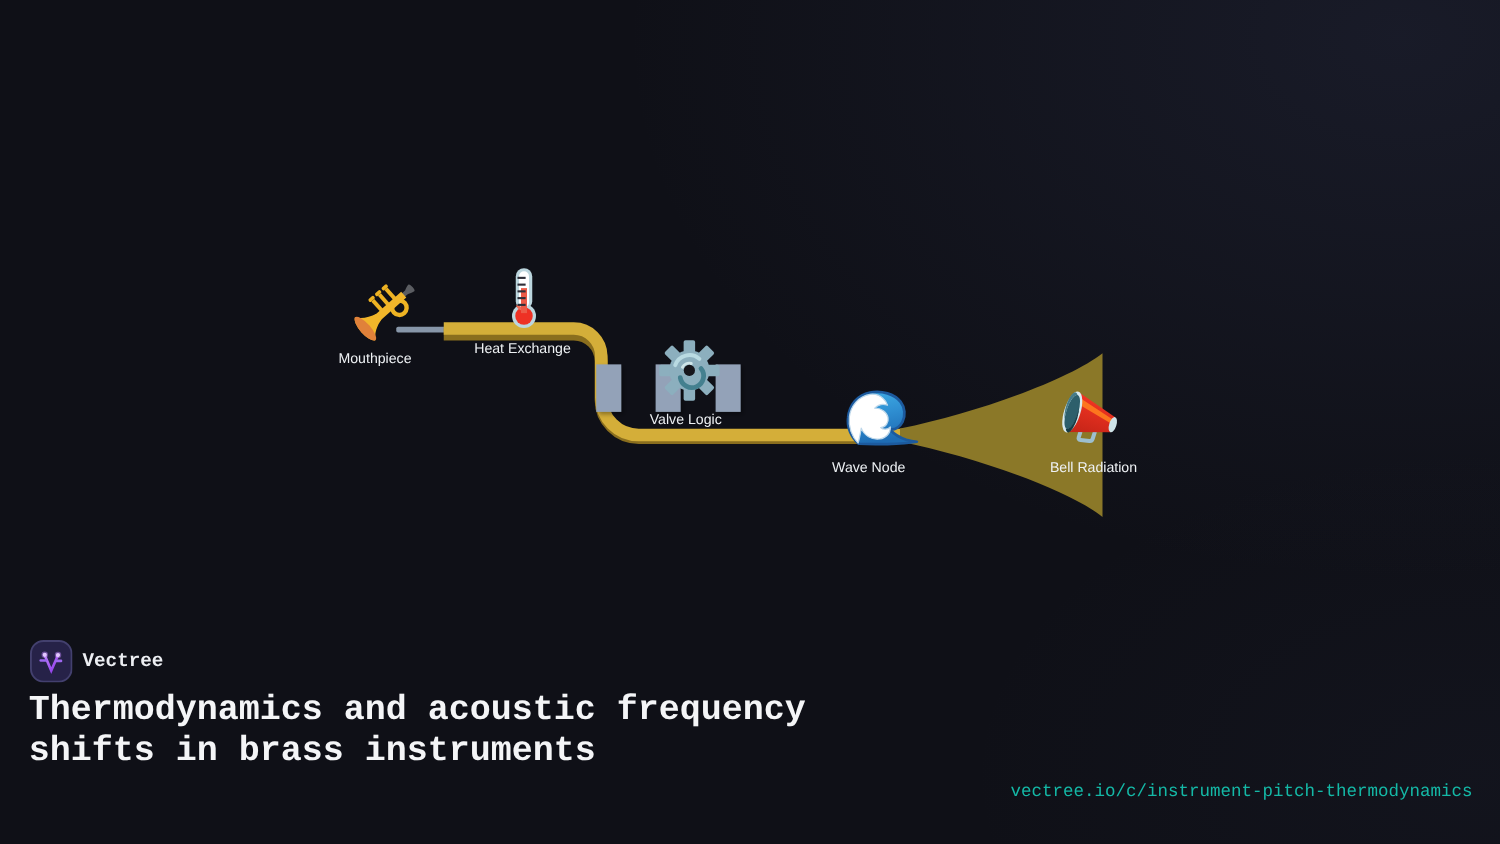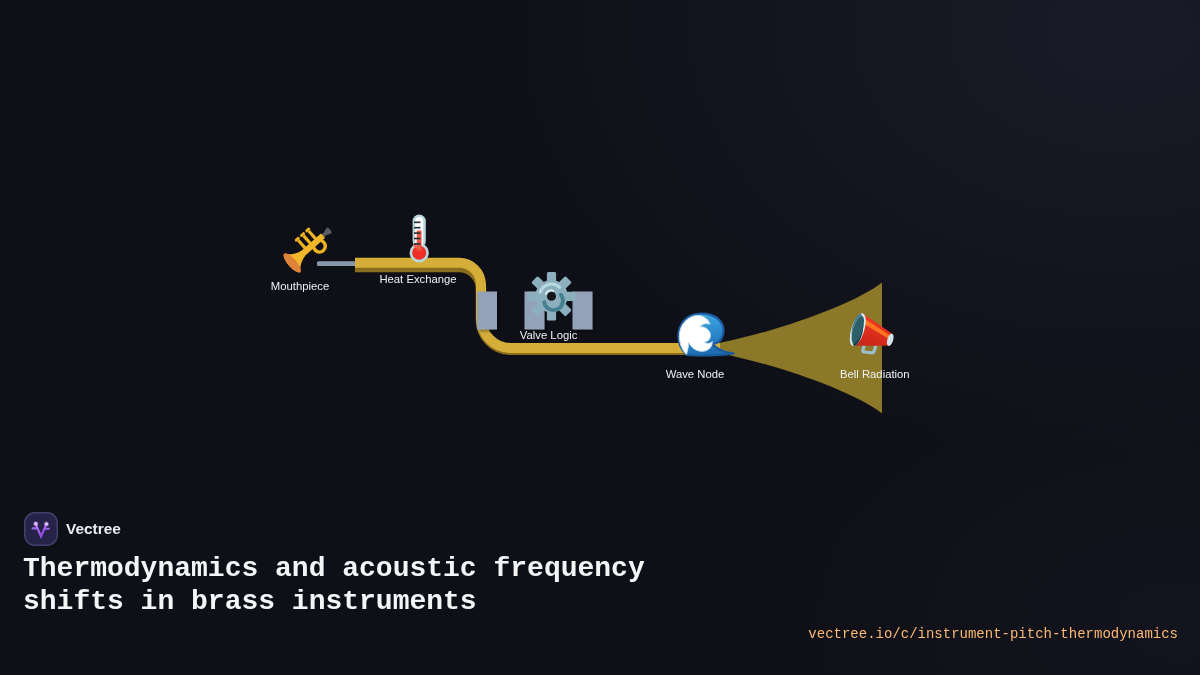--- a/index.html
+++ b/index.html
@@ -12,26 +12,26 @@
       #0f1017;
   }
   .headline{
     position:absolute;left:23px;top:553px;width:700px;
     font-family:"Liberation Mono",monospace;font-weight:bold;
     font-size:28px;line-height:32.6px;color:#f4f5f7;letter-spacing:0px;
   }
   .brandrow{position:absolute;left:24px;top:512px;height:34px}
   .brandname{
     position:absolute;left:66px;top:520px;
-    font-family:Liberation Sans, sans-serif;font-weight:bold;
+    font-family:Liberation Mono, monospace;font-weight:bold;
     font-size:15.4px;color:#eceef2;
   }
   .url{
     position:absolute;right:22px;top:626px;
-    font-family:"Liberation Mono",monospace;font-size:14px;color:#fdba74;
+    font-family:"Liberation Mono",monospace;font-size:14px;color:#14b8a6;
   }
 </style>
 </head>
 <body>
 
 <svg width="1200" height="675" viewBox="0 0 1200 675" style="position:absolute;left:0;top:0">
   <defs>
     <filter id="dsh" x="-30%" y="-30%" width="160%" height="160%">
       <feDropShadow dx="2" dy="2" stdDeviation="1.6" flood-color="#000" flood-opacity="0.35"></feDropShadow>
     </filter>

